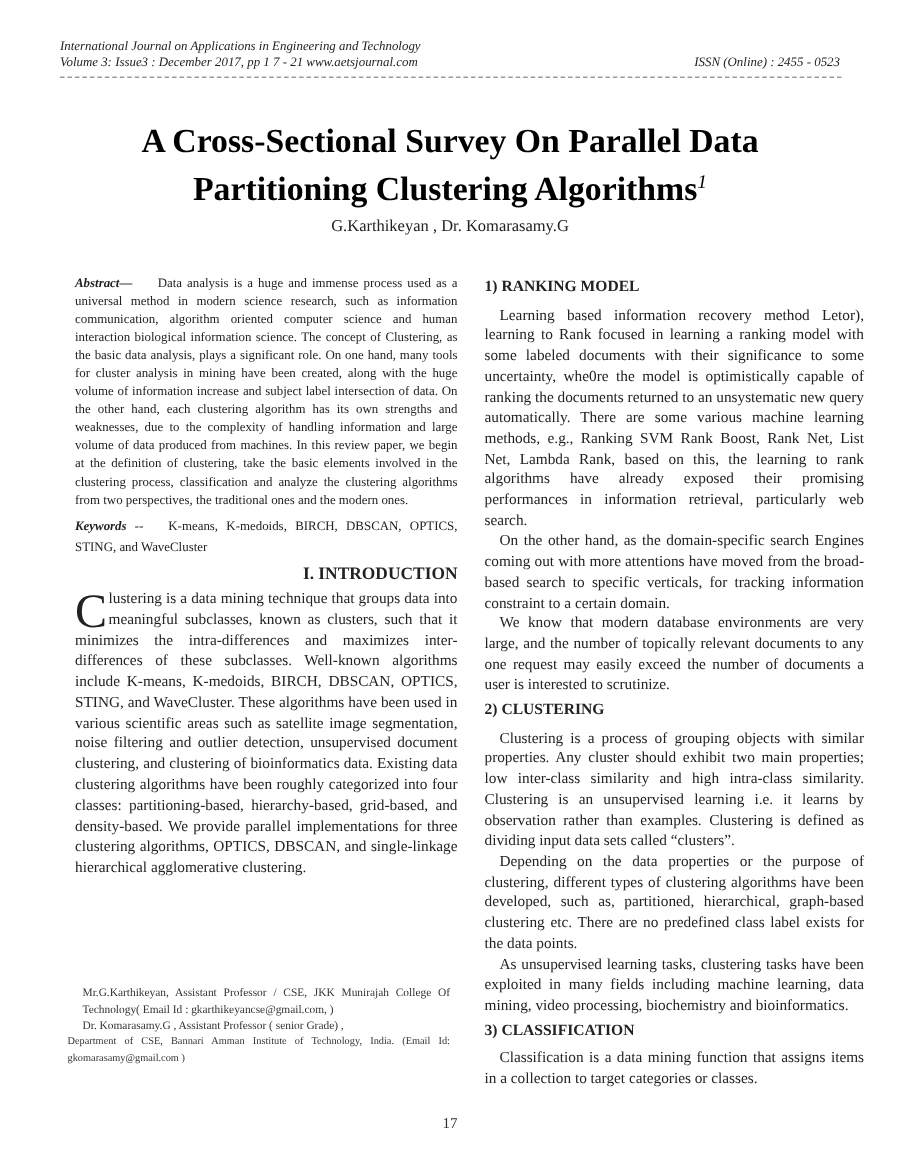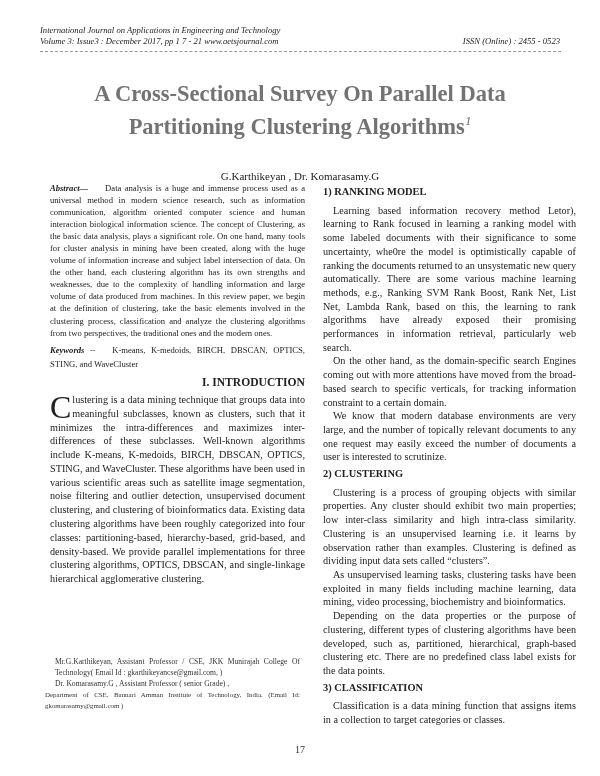--- a/index.html
+++ b/index.html
@@ -1,23 +1,23 @@
 <!DOCTYPE html>
 <html><head>
 <meta charset="utf-8">
 <style>
   html, body { margin: 0; padding: 0; background: #ffffff; }
   body { width: 600px; height: 776px; position: relative; overflow: hidden; font-family: "Liberation Serif", "DejaVu Serif", serif; color: #1a1a1a; }
   .page { position: absolute; left: 0; top: 0; width: 537px; height: 776px; font-family: Liberation Serif, serif; }
   .journal-header { position: absolute; left: 40px; top: 25px; width: 520px; font-style: italic; font-size: 8.6px; line-height: 11px; color: #222; }
   .journal-header .row { display: flex; justify-content: space-between; }
   .dash-rule { position: absolute; left: 40px; top: 51px; width: 521px; border-top: 1px dashed #999; }
-  .title { position: absolute; left: 40px; top: 80px; width: 520px; text-align: center; font-weight: bold; font-size: 22.5px; line-height: 27px; color: #737373; }
+  .title { position: absolute; left: 40px; top: 80px; width: 520px; text-align: center; font-weight: bold; font-size: 22.5px; line-height: 27px; color: #000000; }
   .title sup { font-weight: normal; font-style: italic; font-size: 13px; }
-  .authors { position: absolute; left: 40px; top: 145px; width: 520px; text-align: center; font-size: 11px; color: #222; margin-top: 25px; }
+  .authors { position: absolute; left: 40px; top: 145px; width: 520px; text-align: center; font-size: 11px; color: #222; }
   .col { position: absolute; top: 182px; width: 255px; font-size: 9.25px; line-height: 12.3px; text-align: justify; color: #222; }
   .col-left { left: 50px; }
   .col-right { left: 307px; width: 253px; font-size: 10.2px; line-height: 13.7px; margin-left: 16px; }
   .abstract { font-size: 8.6px; line-height: 12.05px; }
   .abstract .lbl { font-weight: bold; font-style: italic; }
   .keywords { margin-top: 4px; font-size: 8.6px; line-height: 14px; }
   .keywords .lbl { font-weight: bold; font-style: italic; }
   .sec-heading { text-align: right; font-weight: bold; font-size: 11.6px; margin: 6px 0 4px 0; }
   .intro { font-size: 10.2px; line-height: 13.8px; }
   .dropcap { float: left; font-size: 32px; line-height: 26px; margin: 1px 1px 0 0; }
@@ -70,20 +70,20 @@
     <div class="small">Department of CSE, Bannari Amman Institute of Technology, India. (Email Id: gkomarasamy@gmail.com )</div>
   </div>
 
   <div class="col col-right">
     <div class="sub-heading">1) RANKING MODEL</div>
     <p class="para">Learning based information recovery method Letor), learning to Rank focused in learning a ranking model with some labeled documents with their significance to some uncertainty, whe0re the model is optimistically capable of ranking the documents returned to an unsystematic new query automatically. There are some various machine learning methods, e.g., Ranking SVM Rank Boost, Rank Net, List Net, Lambda Rank, based on this, the learning to rank algorithms have already exposed their promising performances in information retrieval, particularly web search.</p>
     <p class="para">On the other hand, as the domain-specific search Engines coming out with more attentions have moved from the broad-based search to specific verticals, for tracking information constraint to a certain domain.</p>
     <p class="para">We know that modern database environments are very large, and the number of topically relevant documents to any one request may easily exceed the number of documents a user is interested to scrutinize.</p>
     <div class="sub-heading">2) CLUSTERING</div>
     <p class="para">Clustering is a process of grouping objects with similar properties. Any cluster should exhibit two main properties; low inter-class similarity and high intra-class similarity. Clustering is an unsupervised learning i.e. it learns by observation rather than examples. Clustering is defined as dividing input data sets called “clusters”.</p>
+    <p class="para">Depending on the data properties or the purpose of clustering, different types of clustering algorithms have been developed, such as, partitioned, hierarchical, graph-based clustering etc. There are no predefined class label exists for the data points.</p>
     <p class="para">As unsupervised learning tasks, clustering tasks have been exploited in many fields including machine learning, data mining, video processing, biochemistry and bioinformatics.</p>
-    <p class="para">Depending on the data properties or the purpose of clustering, different types of clustering algorithms have been developed, such as, partitioned, hierarchical, graph-based clustering etc. There are no predefined class label exists for the data points.</p>
     <div class="sub-heading">3) CLASSIFICATION</div>
     <p class="para">Classification is a data mining function that assigns items in a collection to target categories or classes.</p>
   </div>
 
   <div class="page-number">17</div>
 </div>
 
 </body></html>

